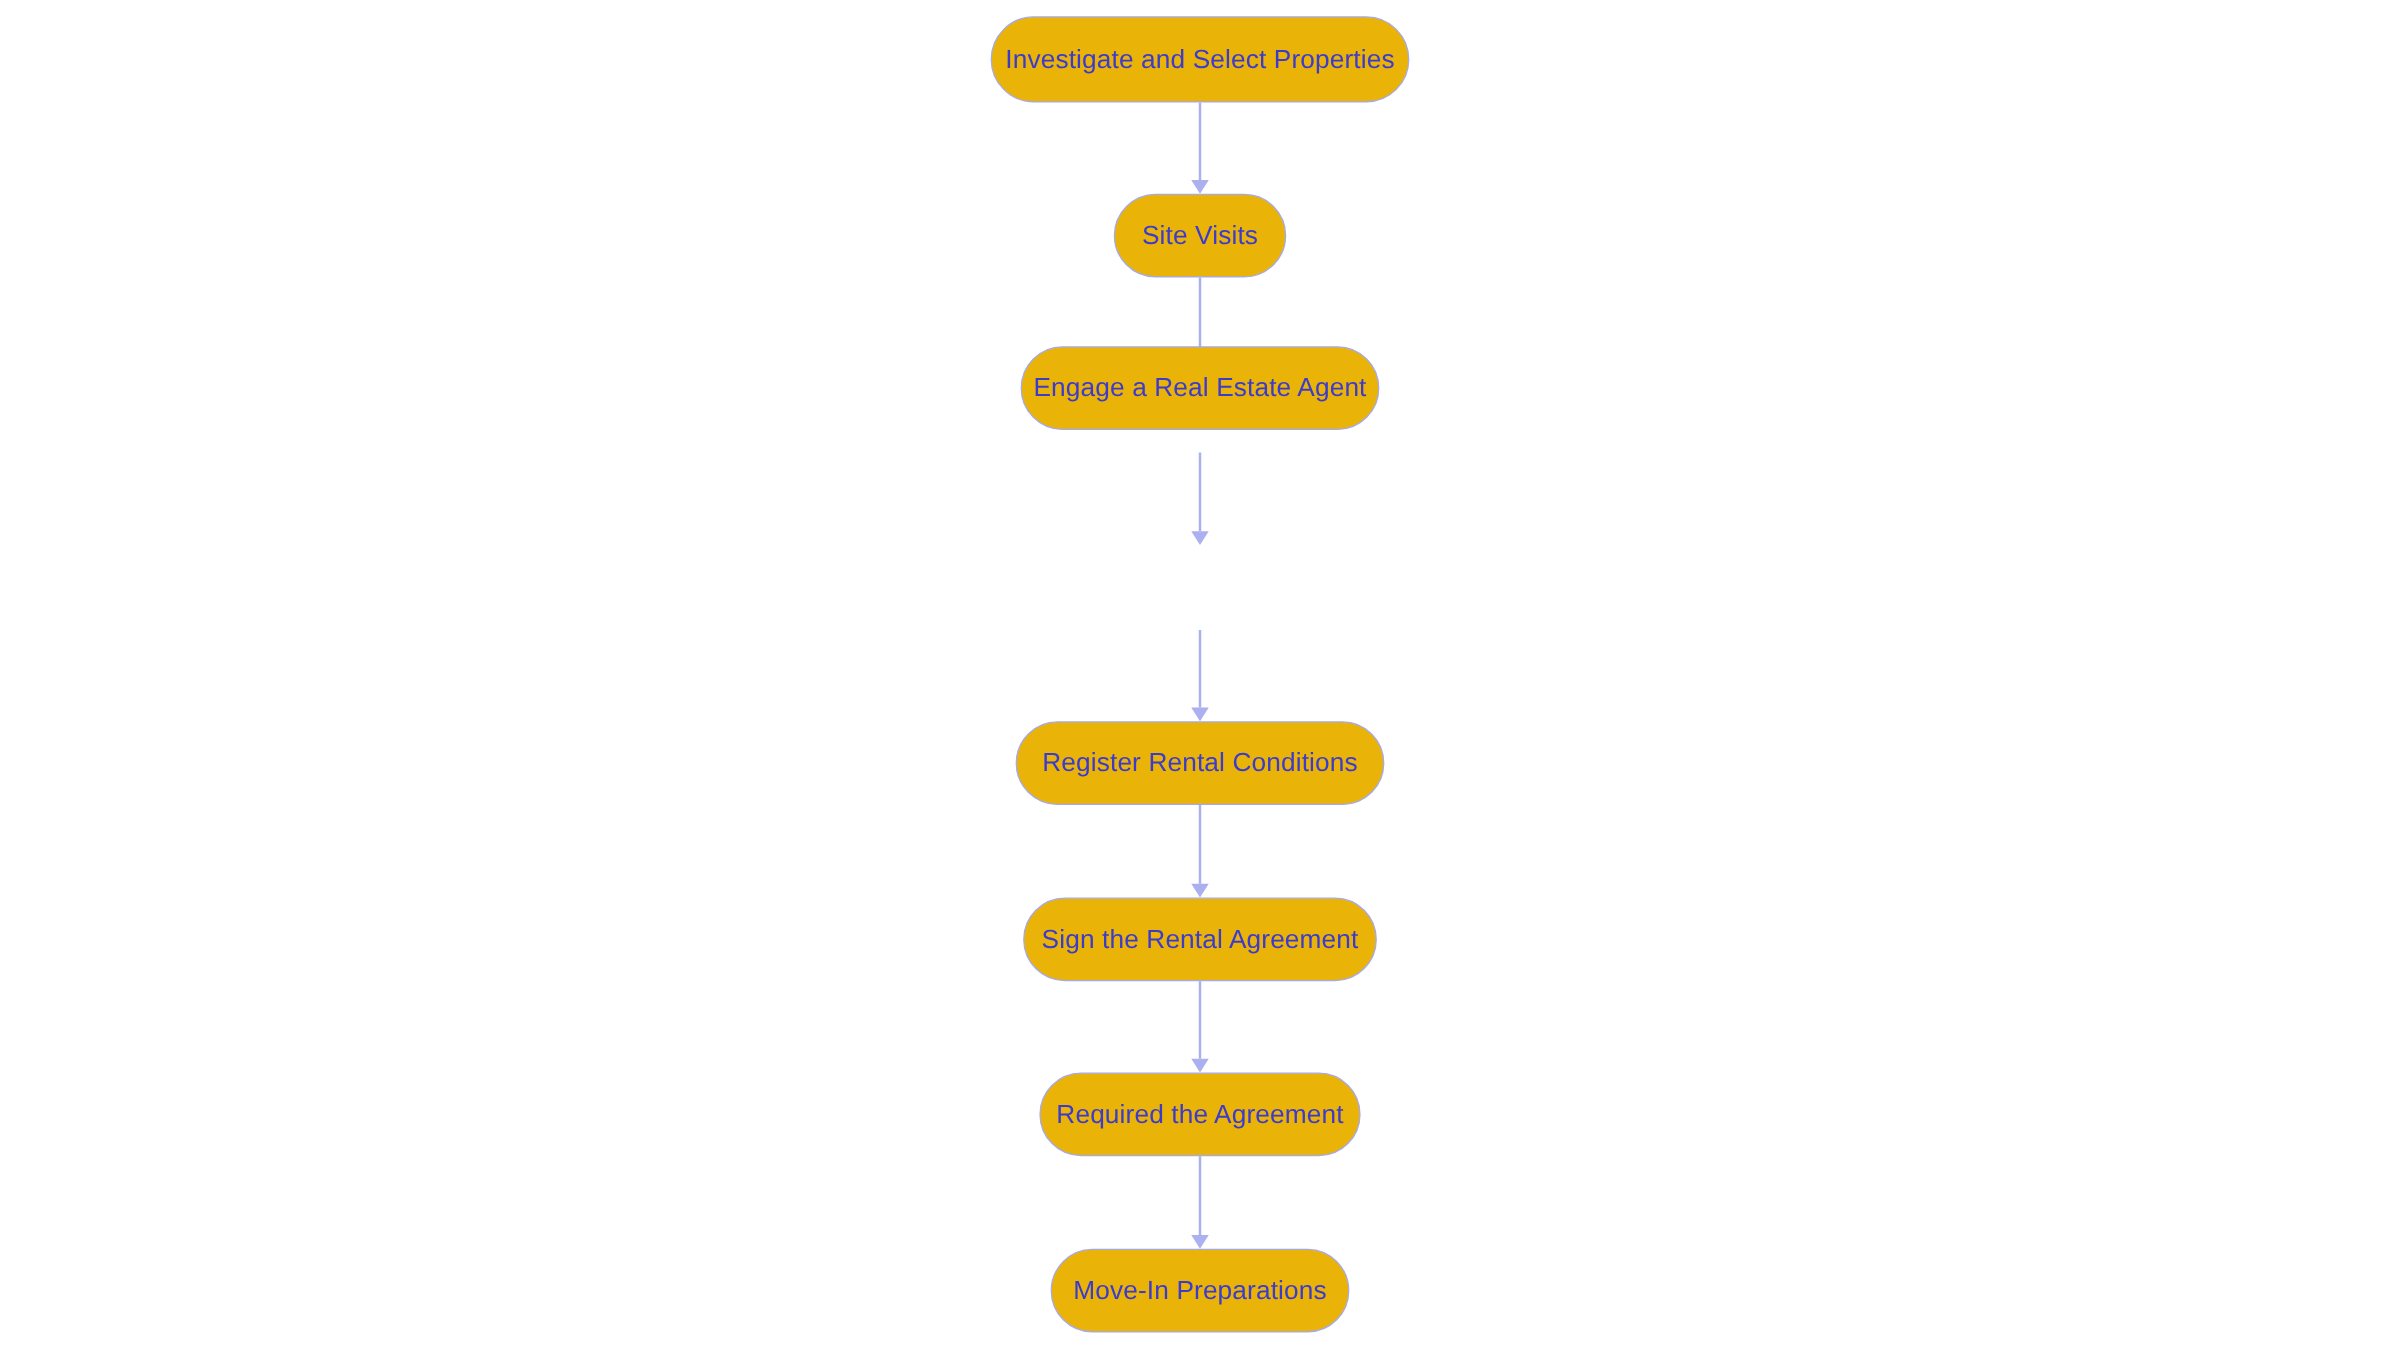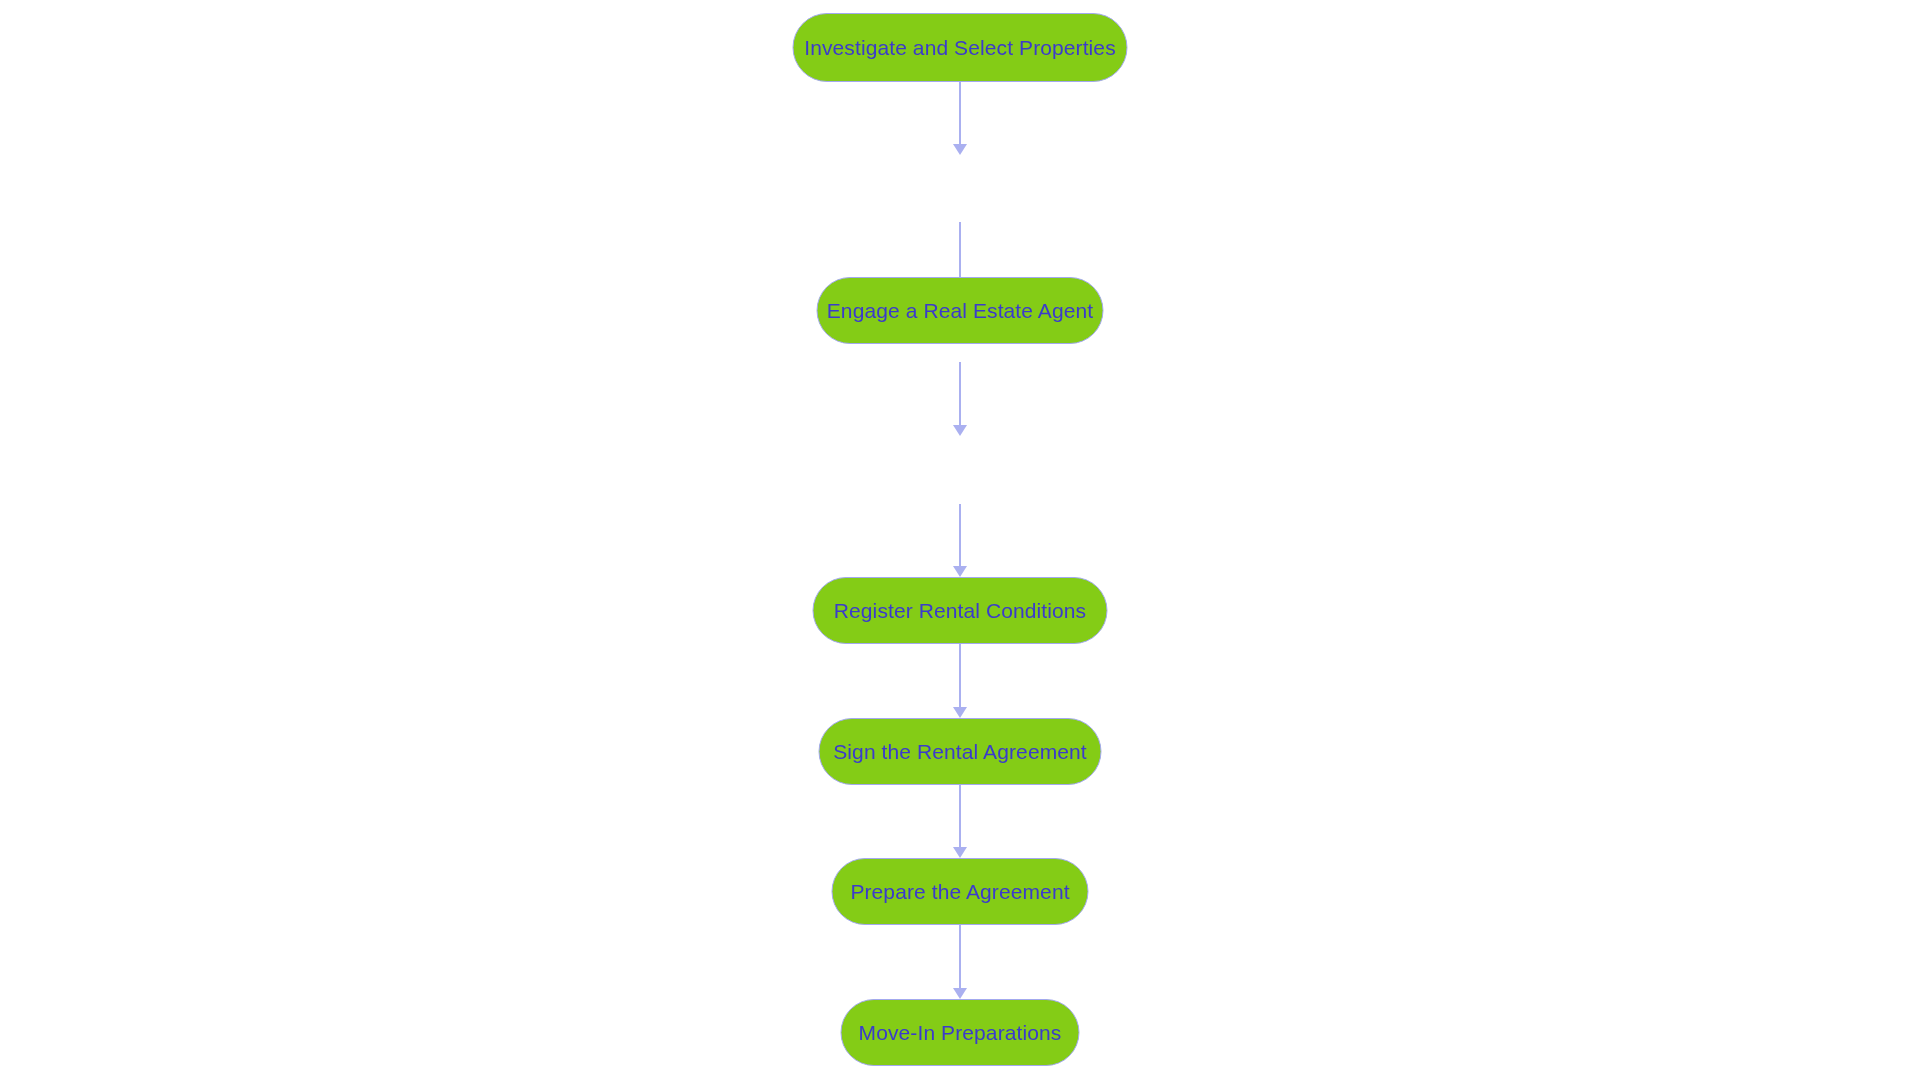--- a/index.html
+++ b/index.html
@@ -29,21 +29,21 @@
     height: 1083px;
   }
 
   .flow-node {
     position: absolute;
     box-sizing: border-box;
     transform: translateX(-50%);
     display: flex;
     align-items: center;
     justify-content: center;
-    background: #84cc16;
+    background: #eab308;
     border: 1px solid #a3a9ee;
     border-radius: 999px;
     color: #3b3bcc;
     font-size: 21px;
     font-weight: 400;
     letter-spacing: 0.1px;
     white-space: nowrap;
     user-select: none;
   }
 
@@ -112,36 +112,39 @@
     </div>
     <div class="flow-edge" style="left:960px; top:925px; width:16px; height:74px;">
       <div class="edge-line" style="height:63px;"></div>
       <div class="edge-arrowhead"></div>
     </div>
 
     <div class="flow-node" style="left:960px; top:13px; width:335px; height:69px;">
       <span class="node-label">Investigate and Select Properties</span>
     </div>
 
+    <div class="flow-node" style="left:960px; top:155px; width:138px; height:67px;">
+      <span class="node-label">Site Visits</span>
+    </div>
 
     <div class="flow-node" style="left:960px; top:277px; width:287px; height:67px;">
       <span class="node-label">Engage a Real Estate Agent</span>
     </div>
 
 
     <div class="flow-node" style="left:960px; top:577px; width:295px; height:67px;">
       <span class="node-label">Register Rental Conditions</span>
     </div>
 
     <div class="flow-node" style="left:960px; top:718px; width:283px; height:67px;text-align:right;">
       <span class="node-label">Sign the Rental Agreement</span>
     </div>
 
     <div class="flow-node" style="left:960px; top:858px; width:257px; height:67px;">
-      <span class="node-label">Prepare the Agreement</span>
+      <span class="node-label">Required the Agreement</span>
     </div>
 
     <div class="flow-node" style="left:960px; top:999px; width:239px; height:67px;">
       <span class="node-label">Move-In Preparations</span>
     </div>
 
   </div>
 </div>
 
 </body></html>

